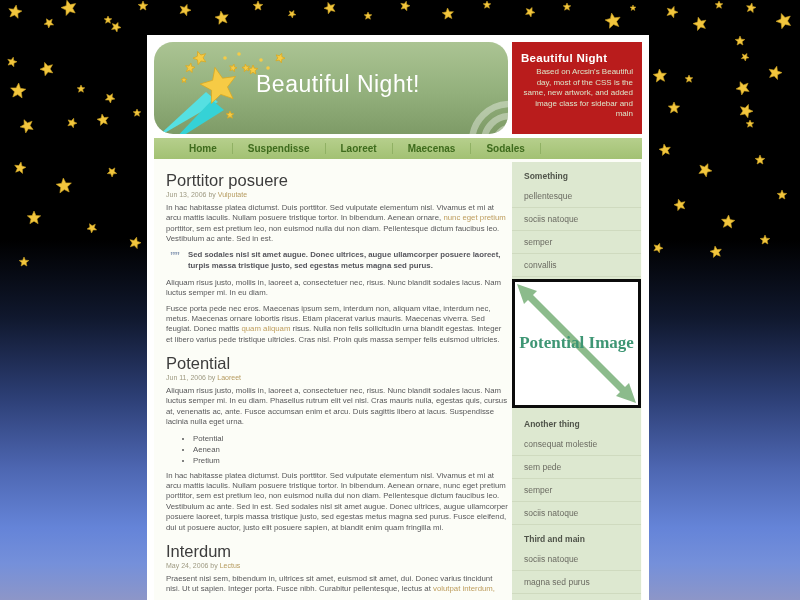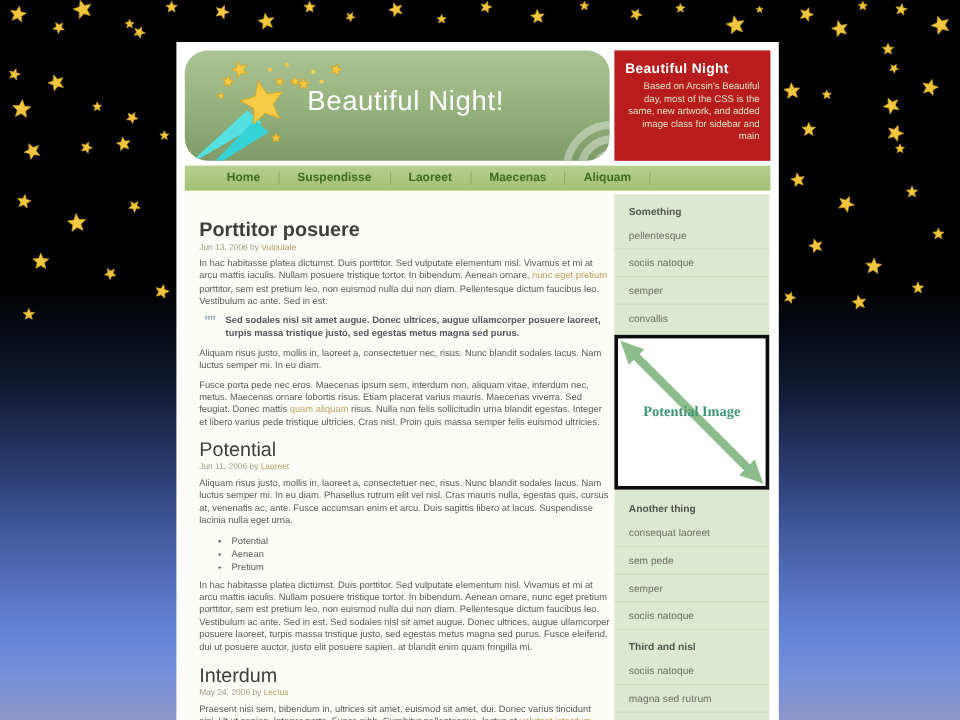--- a/index.html
+++ b/index.html
@@ -38,21 +38,21 @@
     padding-left:20px;
   }
   .nav-item{
     display:flex;align-items:center;padding:0 15px;font-size:10px;font-weight:bold;
     color:#3e6b1d;text-decoration:none;border-right:1px solid #90b164;cursor:pointer;
   }
   
   .content{display:flex;background:#fcfdf7;min-height:470px;}
   .main-col{width:358px;flex:0 0 358px;padding:8px 4px 20px 12px;box-sizing:border-box;}
   .post h2{margin:9px 0 1px 0;font-size:16.5px;font-weight:400;color:#3d3d3d;}
-  .post:first-child h2{margin-top:16px;font-weight:bold;}
+  .post:first-child h2{margin-top:4px;}
   .post-date{font-size:7px;color:#9e9a82;margin-bottom:3px;}
   .author-link{color:#b59a5e;text-decoration:none;cursor:pointer;}
   .post p{margin:5px 0;font-size:7.8px;line-height:1.33;color:#58585a;}
   .post blockquote{
     margin:6px 0 6px 2px;padding-left:20px;position:relative;
     font-size:7.8px;line-height:1.38;font-weight:bold;color:#55555c;
   }
   .qmark{
     position:absolute;left:2px;top:-1px;color:#8b9cb6;font-size:11px;
     font-weight:bold;letter-spacing:-1px;
@@ -70,21 +70,21 @@
     display:block;font-size:8.5px;color:#6b6b62;padding:6px 12px;
     border-bottom:1px solid #cfdabf;text-decoration:none;cursor:pointer;
   }
   .img-placeholder{
     width:129px;height:129px;margin:2px 0 2px 0;background:#fff;
     border:3px solid #0b0b0b;box-sizing:border-box;position:relative;
   }
   .img-label{
     position:absolute;left:0;right:0;top:50%;transform:translateY(-55%);
     text-align:center;font-family:"Liberation Serif","DejaVu Serif",serif;
-    font-weight:bold;font-size:12px;color:#3e9674;
+    font-weight:bold;font-size:17px;color:#3e9674;
   }
 </style>
 </head>
 <body>
 
 <svg id="starfield" width="800" height="600">
     <polygon points="16.2,5.1 17.3,9.8 21.9,11.0 17.8,13.5 18.1,18.3 14.5,15.1 10.0,16.9 11.9,12.4 8.8,8.7 13.6,9.2" fill="#f2c63e" stroke="#c99f20" stroke-width="0.6"></polygon>
     <polygon points="52.2,19.2 51.2,22.5 53.6,24.9 50.2,24.9 48.7,28.0 47.6,24.7 44.1,24.2 46.9,22.2 46.4,18.8 49.2,20.8" fill="#f2c63e" stroke="#c99f20" stroke-width="0.6"></polygon>
     <polygon points="66.9,0.3 70.3,4.6 75.7,3.6 72.6,8.2 75.2,13.0 69.9,11.5 66.1,15.5 66.0,10.0 61.0,7.6 66.2,5.7" fill="#f2c63e" stroke="#c99f20" stroke-width="0.6"></polygon>
     <polygon points="108.0,16.0 109.1,18.5 111.8,18.8 109.7,20.6 110.4,23.2 108.0,21.8 105.6,23.2 106.3,20.6 104.2,18.8 106.9,18.5" fill="#f2c63e" stroke="#c99f20" stroke-width="0.6"></polygon>
@@ -174,21 +174,21 @@
       <h1>Beautiful Night</h1>
       <p>Based on Arcsin's Beautiful day, most of the CSS is the same, new artwork, and added image class for sidebar and main</p>
     </div>
   </div>
 
   <nav class="nav" id="main-nav">
       <a class="nav-item">Home</a>
       <a class="nav-item">Suspendisse</a>
       <a class="nav-item">Laoreet</a>
       <a class="nav-item">Maecenas</a>
-      <a class="nav-item">Aliquam</a>
+      <a class="nav-item">Sodales</a>
     </nav>
 
   <div class="content">
     <div class="main-col" id="main-col">
         <article class="post">
           <h2>Porttitor posuere</h2>
           <div class="post-date">Jun 13, 2006 by <a class="author-link">Vulputate</a></div>
           <p>In hac habitasse platea dictumst. Duis porttitor. Sed vulputate elementum nisl. Vivamus et mi at arcu mattis iaculis. Nullam posuere tristique tortor. In bibendum. Aenean ornare, <a class="inline-link">nunc eget pretium</a> porttitor, sem est pretium leo, non euismod nulla dui non diam. Pellentesque dictum faucibus leo. Vestibulum ac ante. Sed in est.</p>
           <blockquote><span class="qmark">””</span>Sed sodales nisl sit amet augue. Donec ultrices, augue ullamcorper posuere laoreet, turpis massa tristique justo, sed egestas metus magna sed purus.</blockquote>
           <p>Aliquam risus justo, mollis in, laoreet a, consectetuer nec, risus. Nunc blandit sodales lacus. Nam luctus semper mi. In eu diam.</p>
@@ -216,24 +216,24 @@
         <a class="side-item">pellentesque</a>
         <a class="side-item">sociis natoque</a>
         <a class="side-item">semper</a>
         <a class="side-item">convallis</a>
         <div class="img-placeholder"><svg width="123" height="123">
             <line x1="10" y1="10" x2="113" y2="113" stroke="#8cbb8c" stroke-width="7"></line>
             <polygon points="2,2 22,9 9,22" fill="#8cbb8c"></polygon>
             <polygon points="121,121 101,114 114,101" fill="#8cbb8c"></polygon>
           </svg><div class="img-label">Potential Image</div></div>
         <div class="side-title">Another thing</div>
-        <a class="side-item">consequat laoreet</a>
+        <a class="side-item">consequat molestie</a>
         <a class="side-item">sem pede</a>
         <a class="side-item">semper</a>
         <a class="side-item">sociis natoque</a>
-        <div class="side-title">Third and nisl</div>
+        <div class="side-title">Third and main</div>
         <a class="side-item">sociis natoque</a>
-        <a class="side-item">magna sed rutrum</a>
+        <a class="side-item">magna sed purus</a>
         <a class="side-item">tincidunt</a>
       </div>
   </div>
 
 </div>
 
 </body></html>

